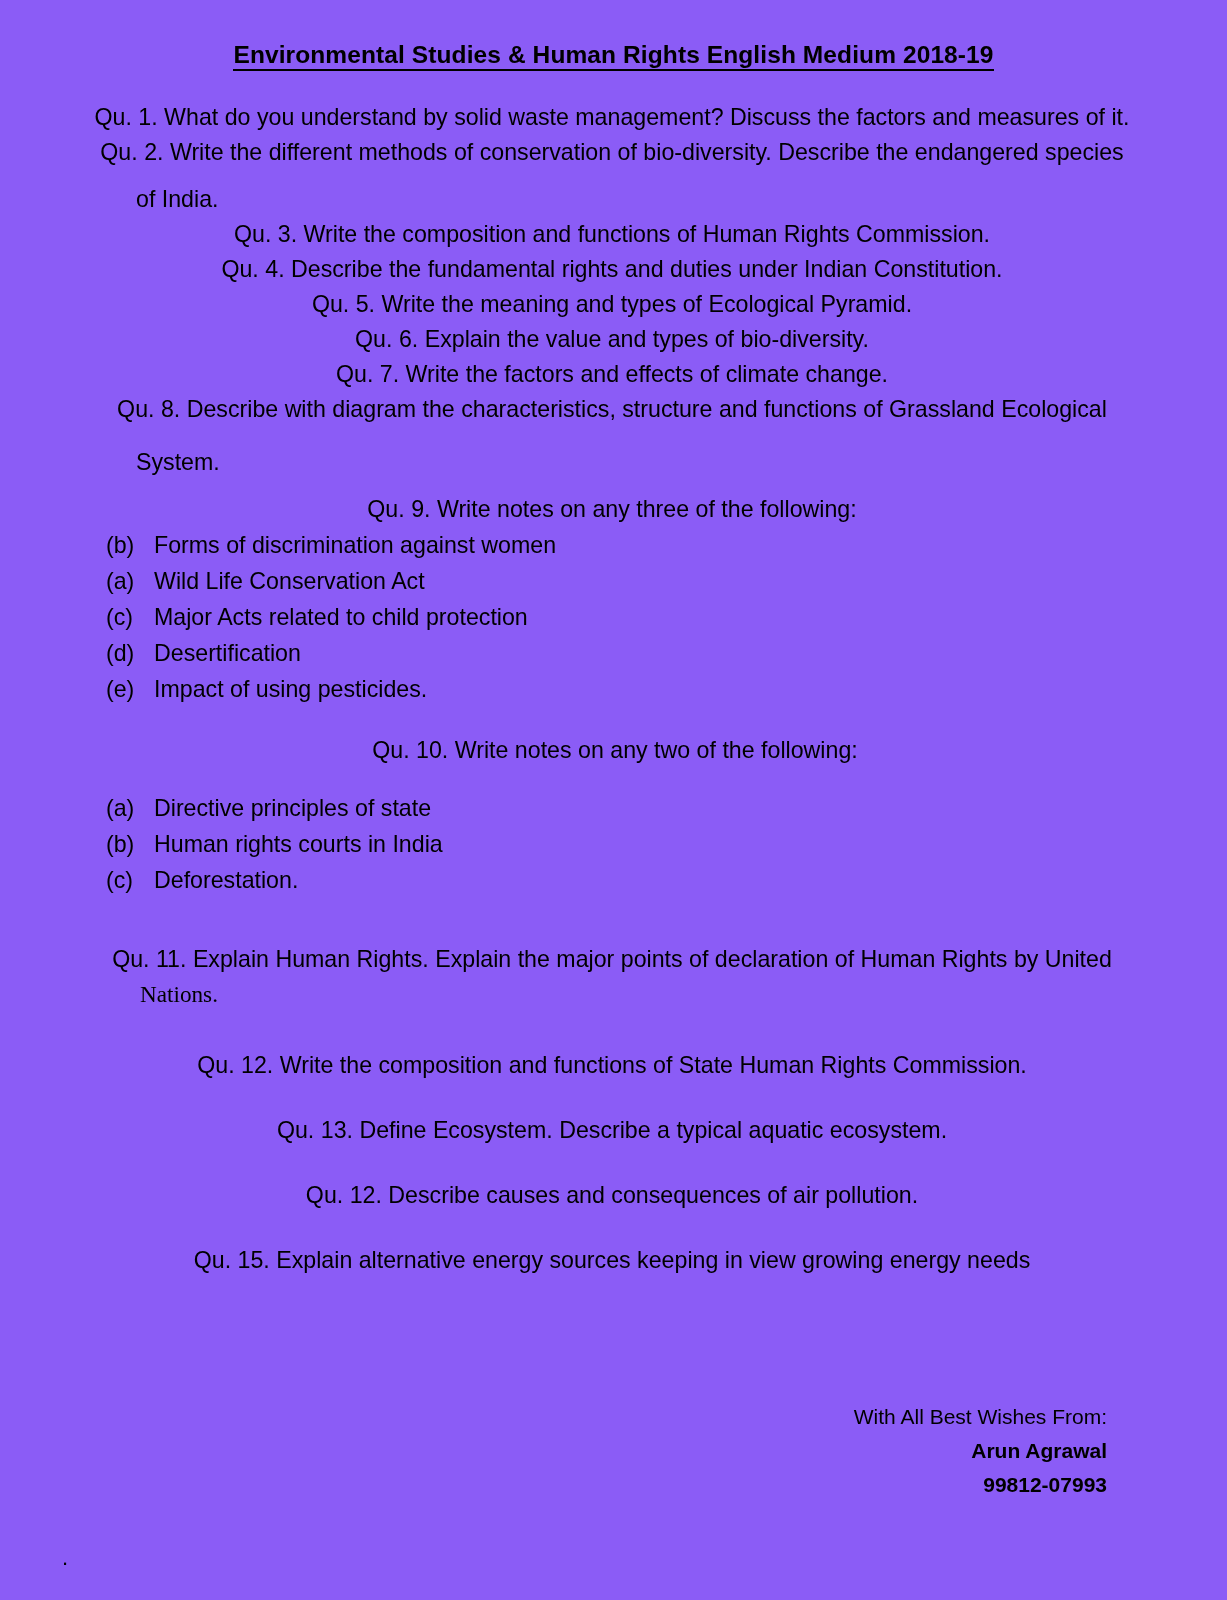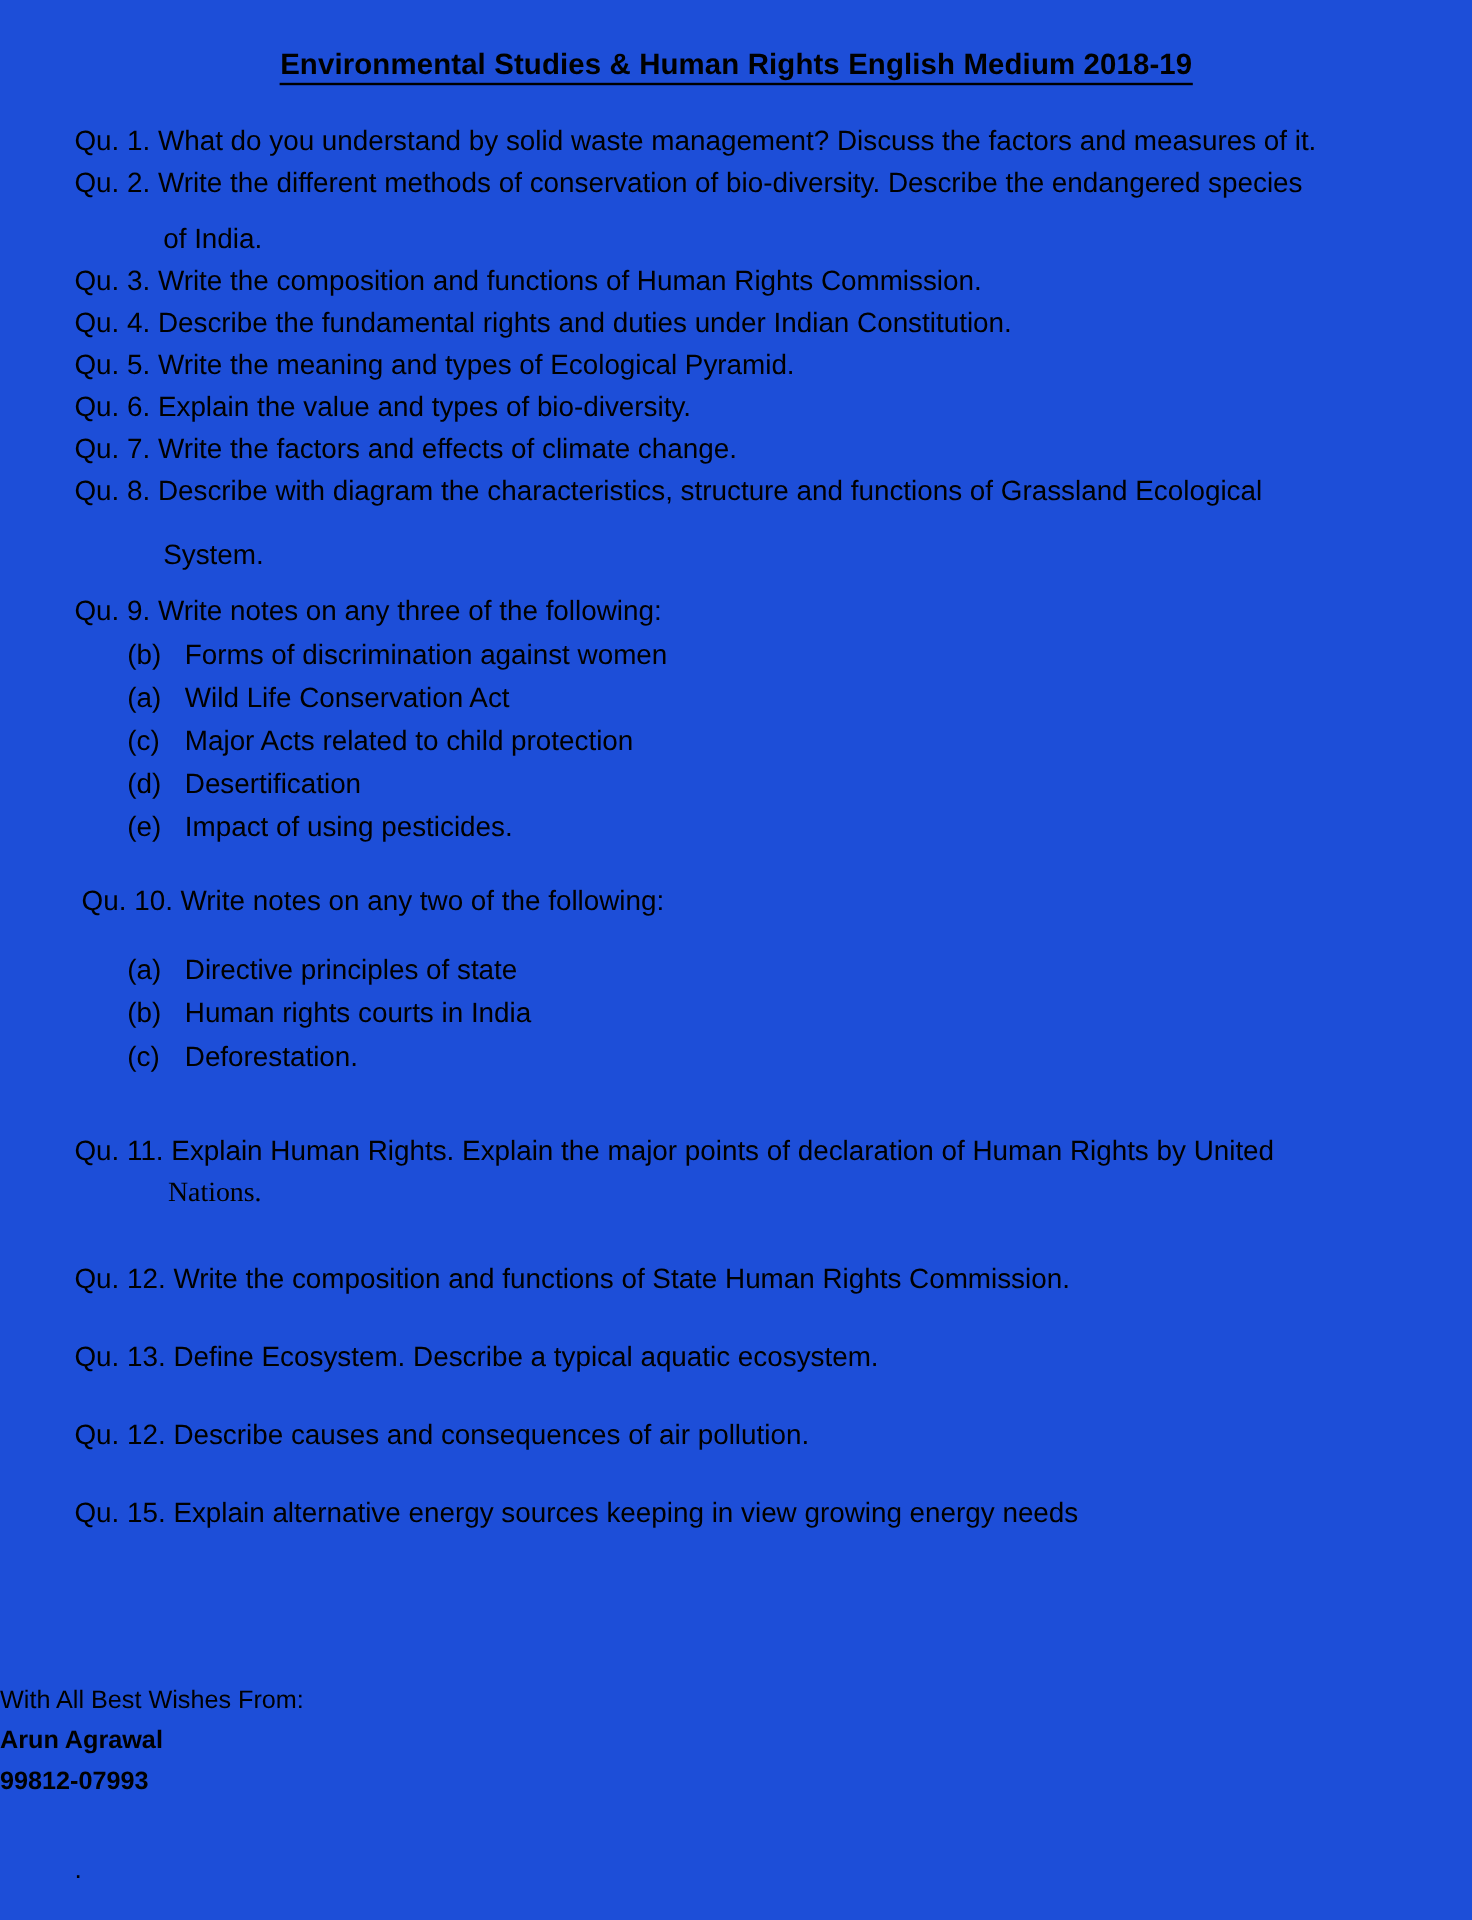--- a/index.html
+++ b/index.html
@@ -13,21 +13,21 @@
     height: 1600px;
     position: relative;
     font-family: "Liberation Sans", sans-serif;
     color: #000000;
     overflow: hidden;
   }
   .page {
     width: 1227px;
     height: 1600px;
     position: relative;
-    background: #1d4ed8;
+    background: #8b5cf6;
     box-sizing: border-box;
   }
 
   
   .doc-title {
     position: absolute;
     top: 40px;
     left: 0;
     width: 1227px;
     text-align: center;
@@ -52,21 +52,21 @@
   }
 
   .q-line {
     display: block;
     white-space: nowrap;
     margin: 0;
     padding: 0;
   }
 
   
-  .tight { height: 35px; line-height: 35px; }
+  .tight { height: 35px; line-height: 35px; text-align: center; }
   
   .cont { height: 35px; line-height: 35px; padding-left: 74px; }
   .cont-wide { height: 35px; line-height: 35px; padding-left: 78px; font-family: Liberation Serif, serif; }
 
   
   .sub-item {
     height: 36px;
     line-height: 36px;
     padding-left: 44px;
     white-space: nowrap;
@@ -88,21 +88,21 @@
   .q10-indent { padding-left: 6px; }
 
   
   .closing {
     position: absolute;
     left: 0;
     top: 1400px;
     width: 1227px;
   }
   .closing-line {
-    text-align: left;
+    text-align: right;
     font-size: 21px;
     line-height: 34px;
     padding-right: 120px;
   }
   .closing-line.bold {
     font-weight: bold;
   }
 
   .end-dot {
     position: absolute;

